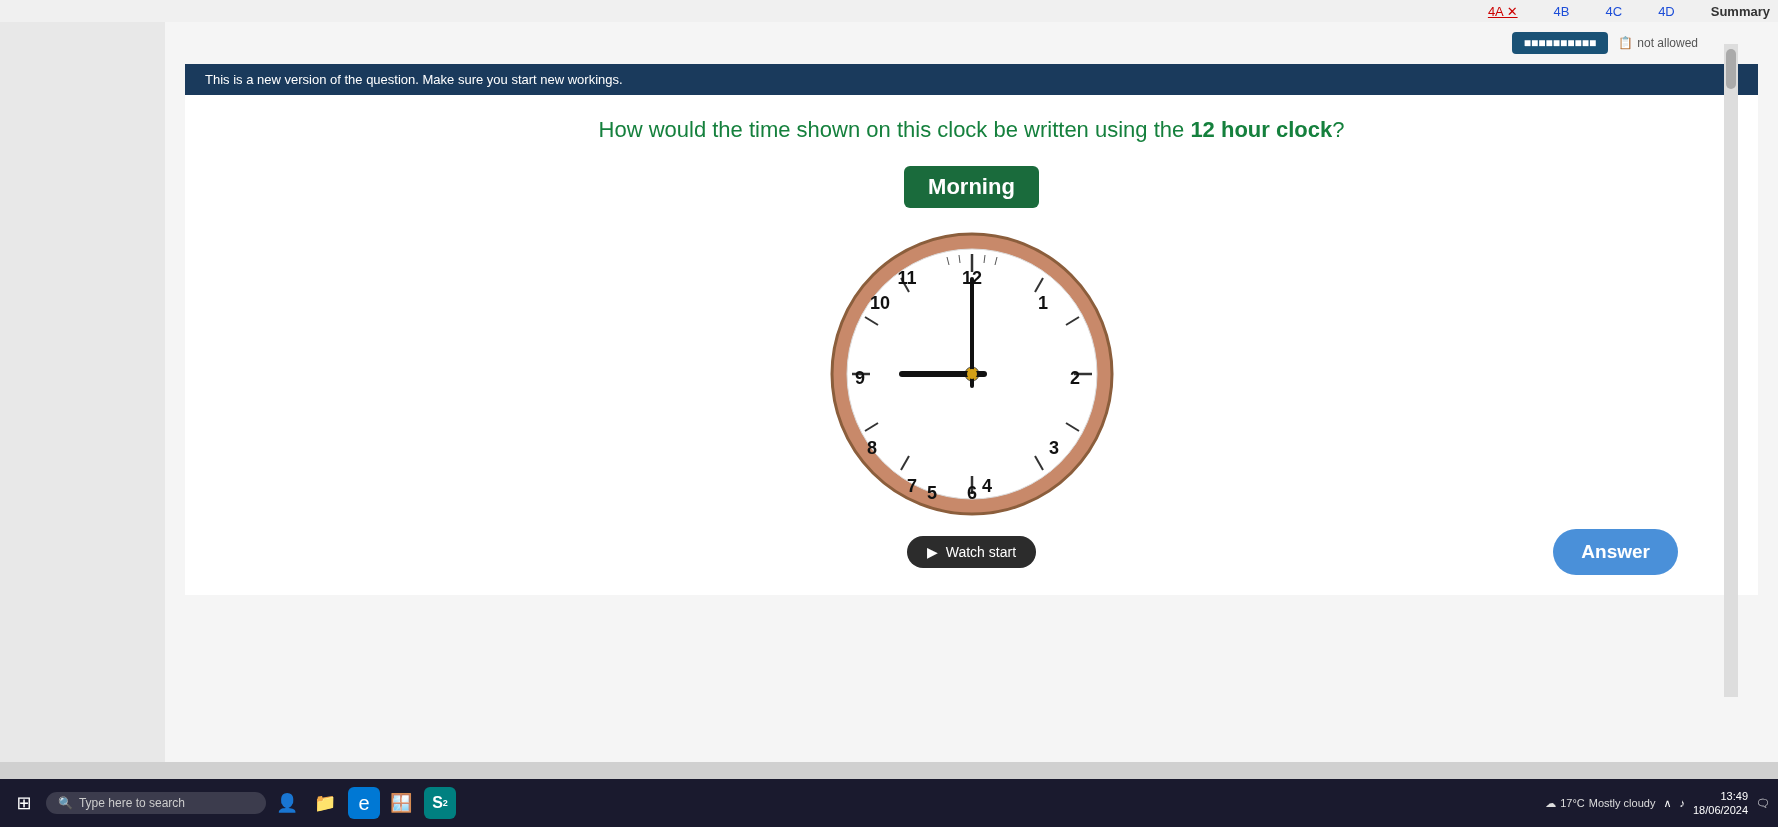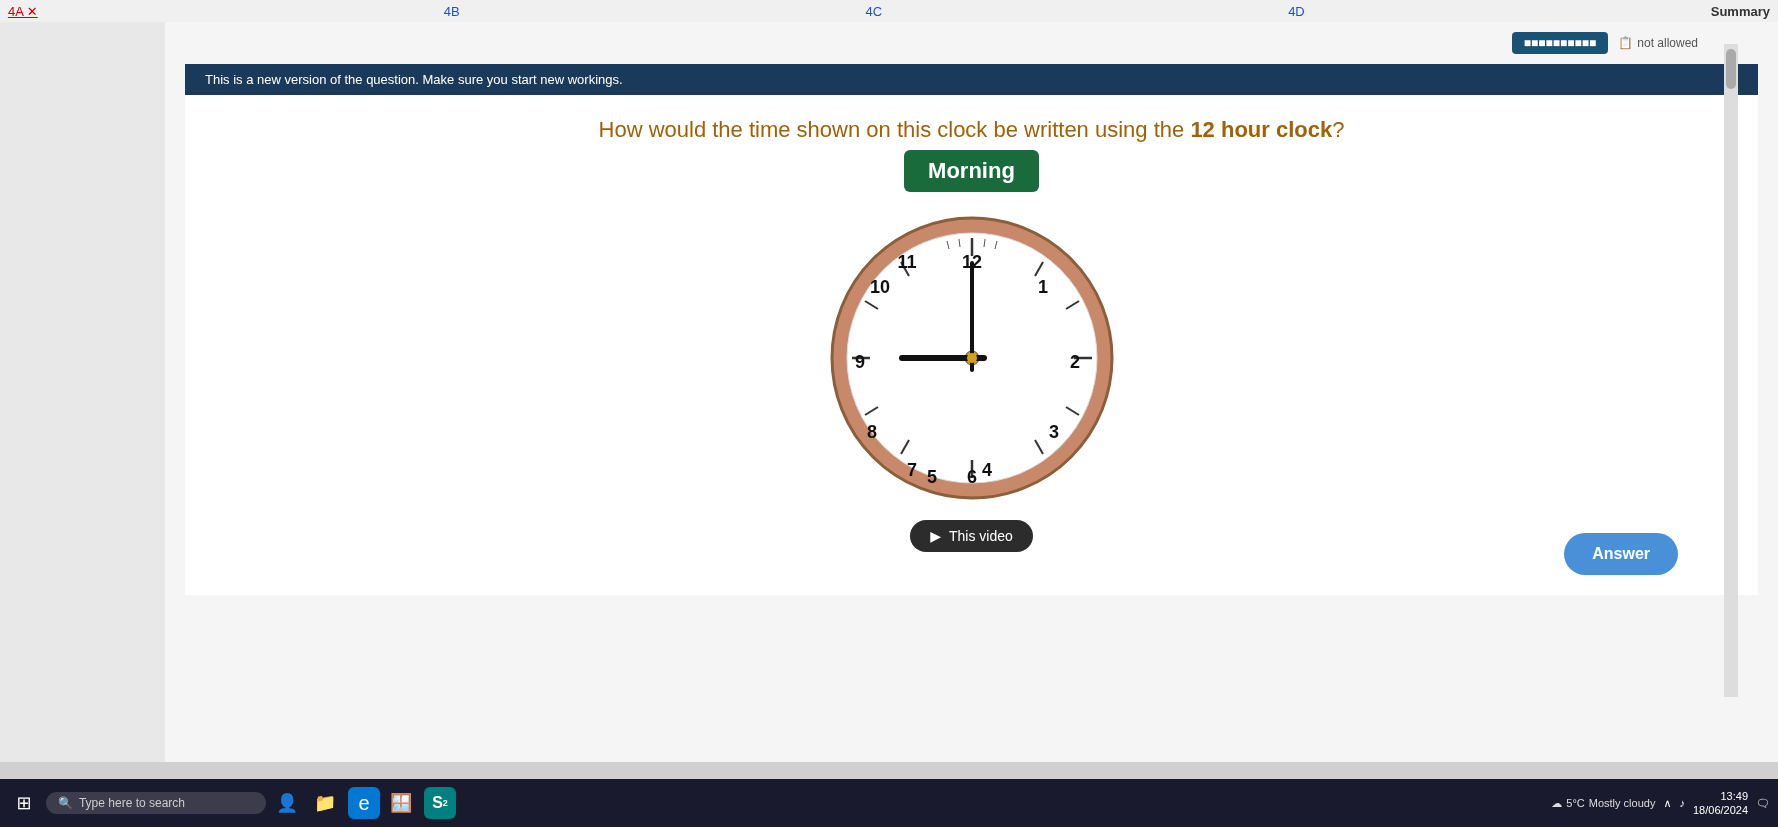--- a/index.html
+++ b/index.html
@@ -15,21 +15,21 @@
     
     .top-nav {
       position: absolute;
       top: 0;
       left: 0;
       right: 0;
       height: 22px;
       background: #f0f0f0;
       display: flex;
       align-items: center;
-      justify-content: space-between;
+      justify-content: flex-end;
       gap: 20px;
       font-size: 13px;
     }
     .nav-tab {
       padding: 2px 8px;
       cursor: pointer;
       color: #1d4ed8;
     }
     .nav-tab.active {
       color: #c00;
@@ -90,22 +90,22 @@
       background: white;
       margin: 0 20px;
       padding: 20px 30px;
       min-height: 500px;
       position: relative;
     }
 
     .question-text {
       font-size: 22px;
       text-align: center;
-      margin-bottom: 4px;
-      color: #a16207;
+      margin-bottom: 20px;
+      color: #15803d;
       line-height: 1.4;
     }
     .question-text strong {
       font-weight: 900;
     }
 
     
     .morning-badge {
       background: #1a6b3c;
       color: white;
@@ -147,21 +147,21 @@
 
     
     .answer-btn {
       position: absolute;
       bottom: 20px;
       right: 80px;
       background: #4a90d9;
       color: white;
       padding: 12px 28px;
       border-radius: 24px;
-      font-size: 16px;
+      font-size: 19px;
       font-weight: bold;
       cursor: pointer;
       border: none;
     }
 
     
     .scrollbar {
       position: absolute;
       right: 40px;
       top: 22px;
@@ -339,21 +339,21 @@
           <line x1="150" y1="150" x2="150" y2="55" stroke="#111" stroke-width="4" stroke-linecap="round"></line>
 
           <line x1="150" y1="150" x2="150" y2="162" stroke="#111" stroke-width="4" stroke-linecap="round"></line>
 
           <circle cx="150" cy="150" r="5" fill="#d4a017"></circle>
         </svg>
       </div>
 
       <button class="watch-video-btn">
         <span>▶</span>
-        <span>This video</span>
+        <span>Watch start</span>
       </button>
     </div>
 
     <button class="answer-btn">
       <span>Answer</span>
     </button>
   </div>
 
   <div class="scrollbar">
     <div class="scrollbar-thumb"></div>
@@ -368,21 +368,21 @@
   </div>
   <div class="taskbar-icon">👤</div>
   <div class="taskbar-icon">📁</div>
   <div class="taskbar-icon colored-blue" style="font-size:20px;">e</div>
   <div class="taskbar-icon">🪟</div>
   <div class="taskbar-icon colored-teal" style="font-size:16px; font-weight:bold;">S<sub style="font-size:9px;">2</sub></div>
 
   <div class="taskbar-right">
     <div class="weather-info">
       <span>☁</span>
-      <span>5°C</span>
+      <span>17°C</span>
       <span>Mostly cloudy</span>
     </div>
     <span>∧</span>
     <span>♪</span>
     <div class="time-display">
       <div>13:49</div>
       <div>18/06/2024</div>
     </div>
     <span>🗨</span>
   </div>

